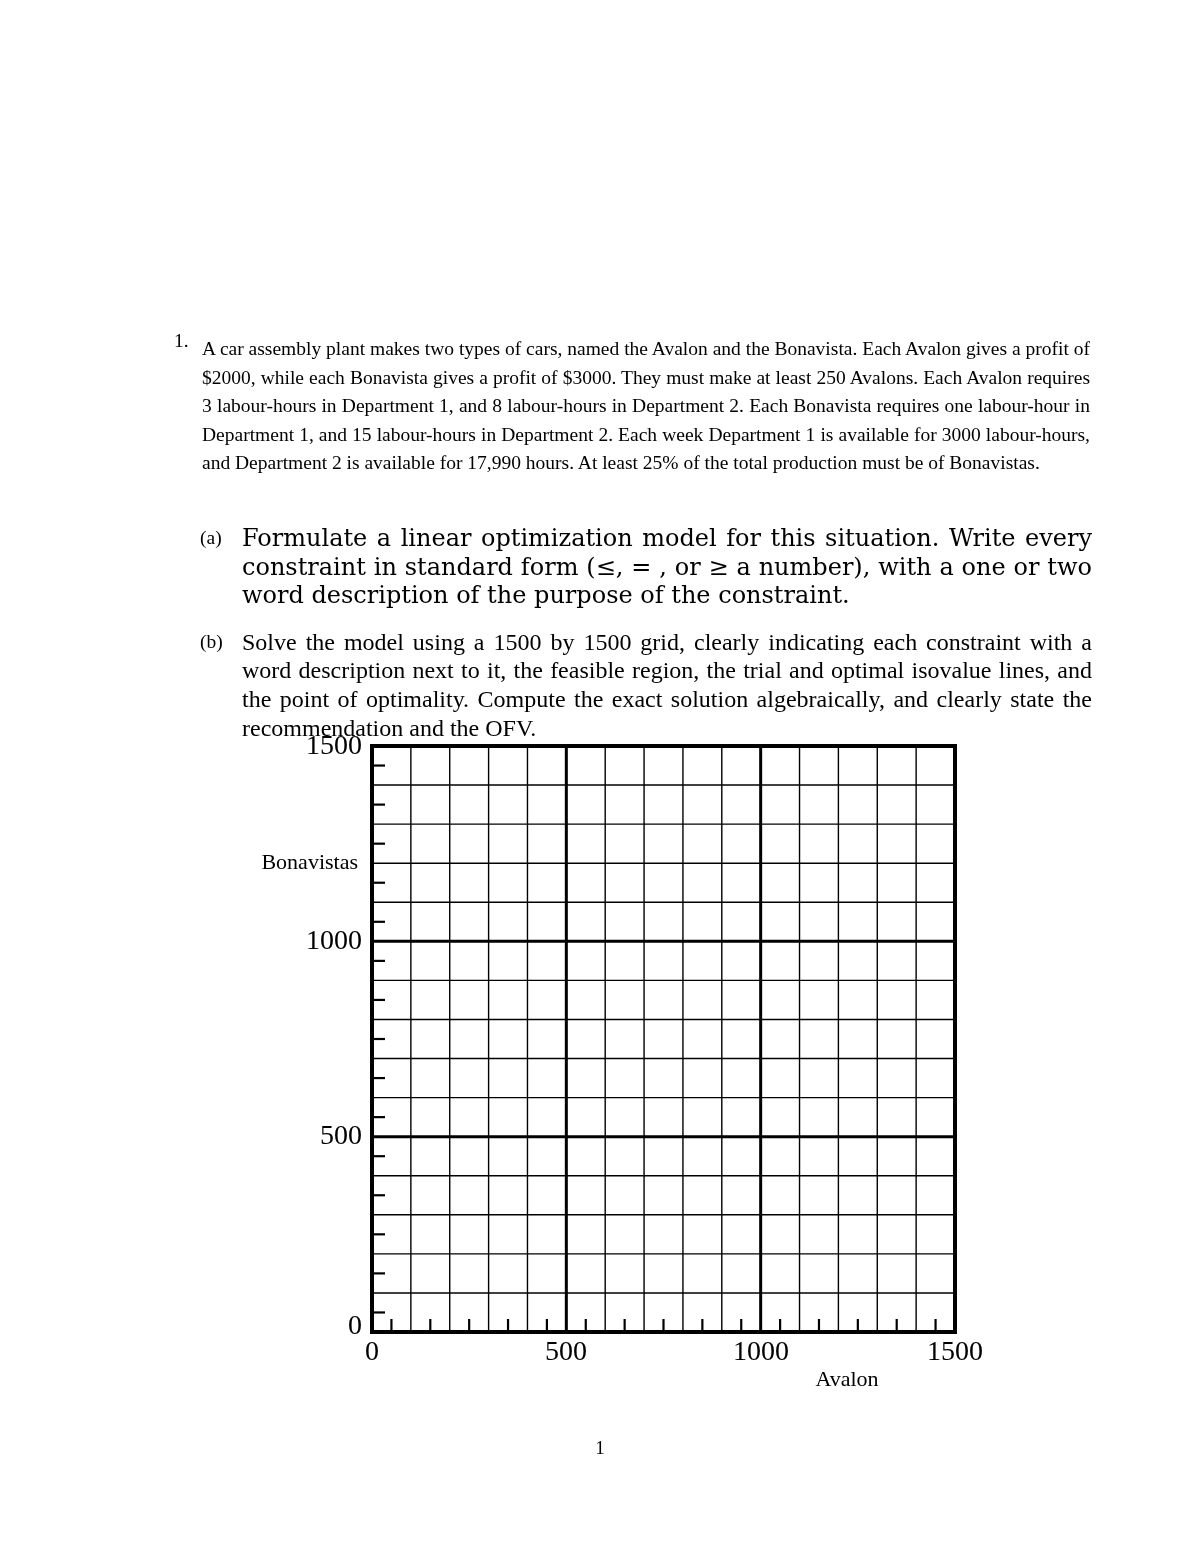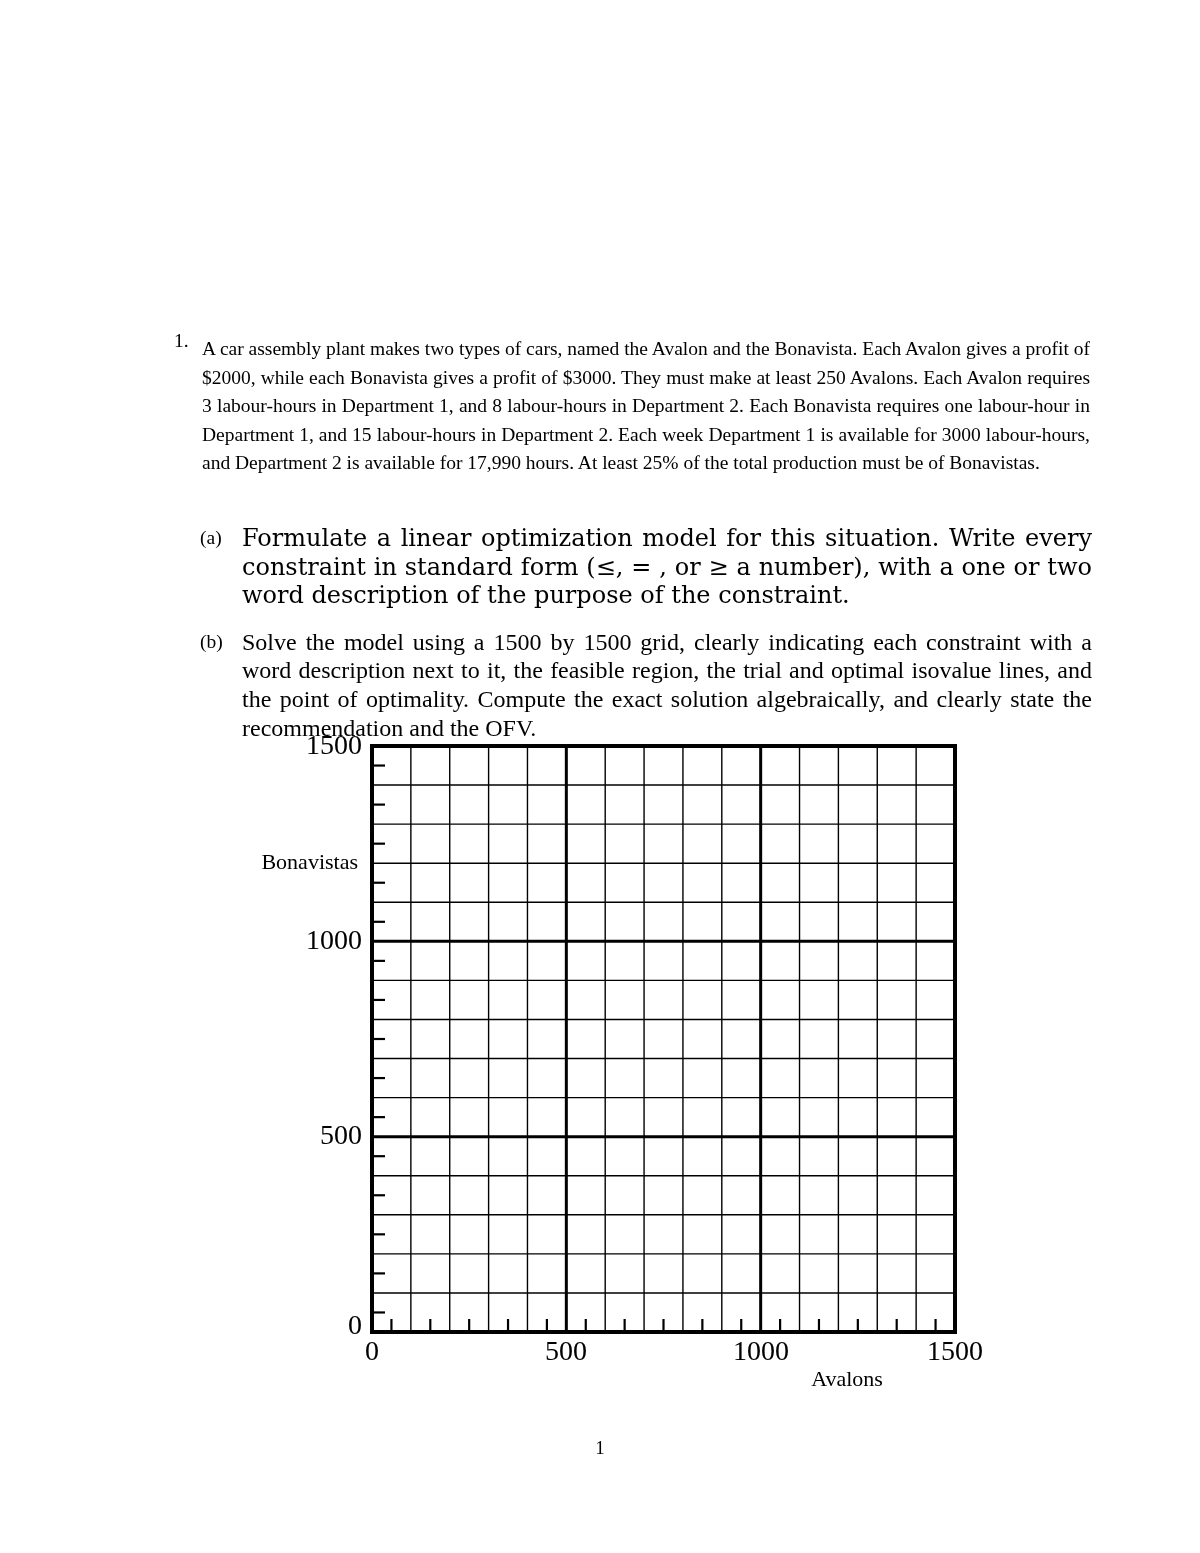--- a/index.html
+++ b/index.html
@@ -276,18 +276,18 @@
     <div class="axis-tick-label ylab ylab-1000">1000</div>
     <div class="axis-tick-label ylab ylab-500">500</div>
     <div class="axis-tick-label ylab ylab-0">0</div>
 
     <div class="axis-tick-label xlab xlab-0">0</div>
     <div class="axis-tick-label xlab xlab-500">500</div>
     <div class="axis-tick-label xlab xlab-1000">1000</div>
     <div class="axis-tick-label xlab xlab-1500">1500</div>
 
     <div class="axis-name yaxis-name">Bonavistas</div>
-    <div class="axis-name xaxis-name">Avalons</div>
+    <div class="axis-name xaxis-name">Avalon</div>
   </div>
 
   <div class="page-number">1</div>
 
 </div>
 
 </body></html>

